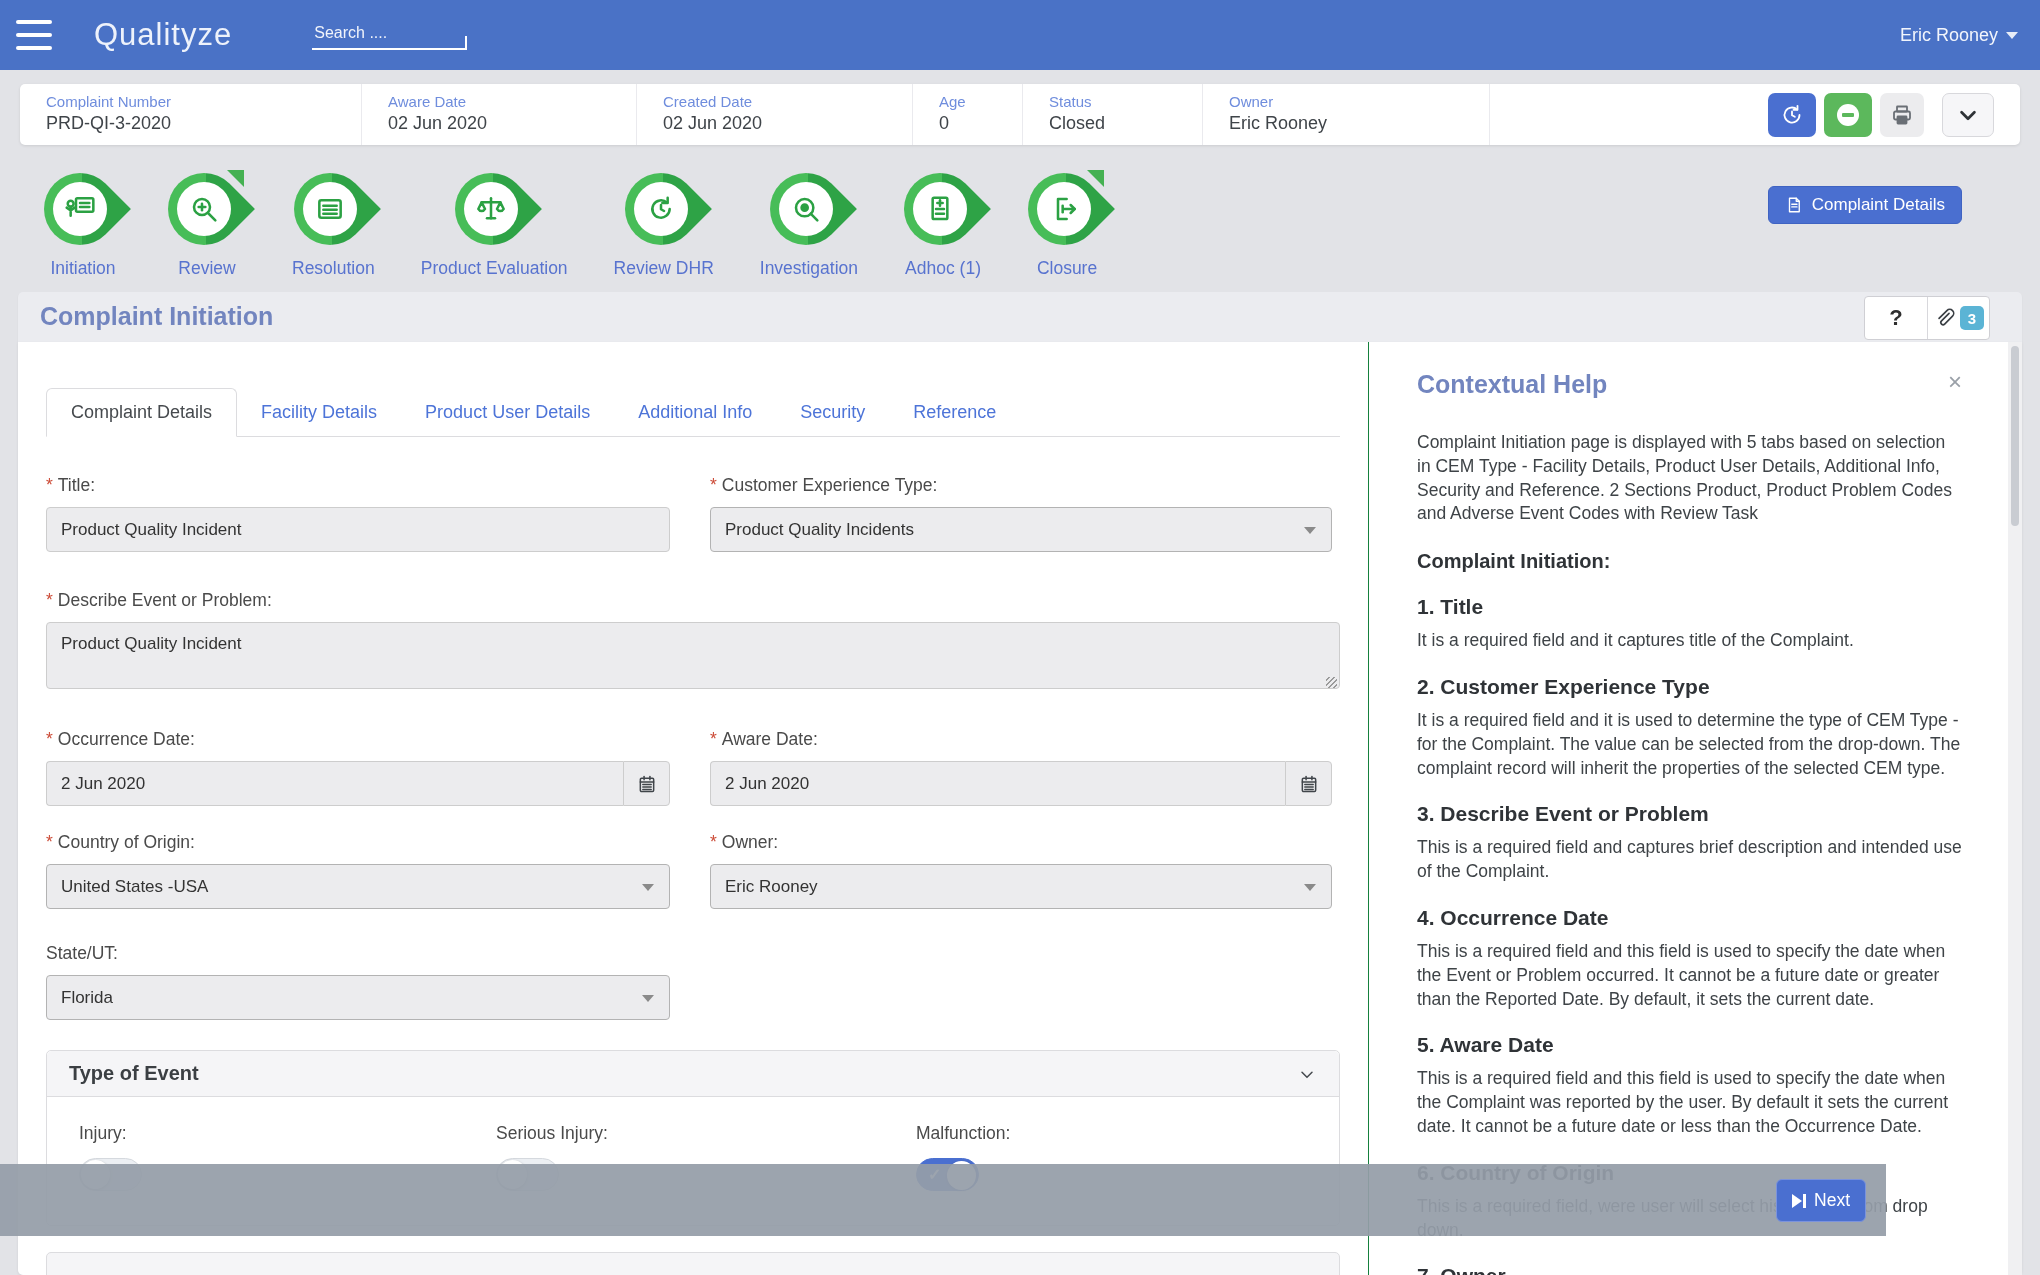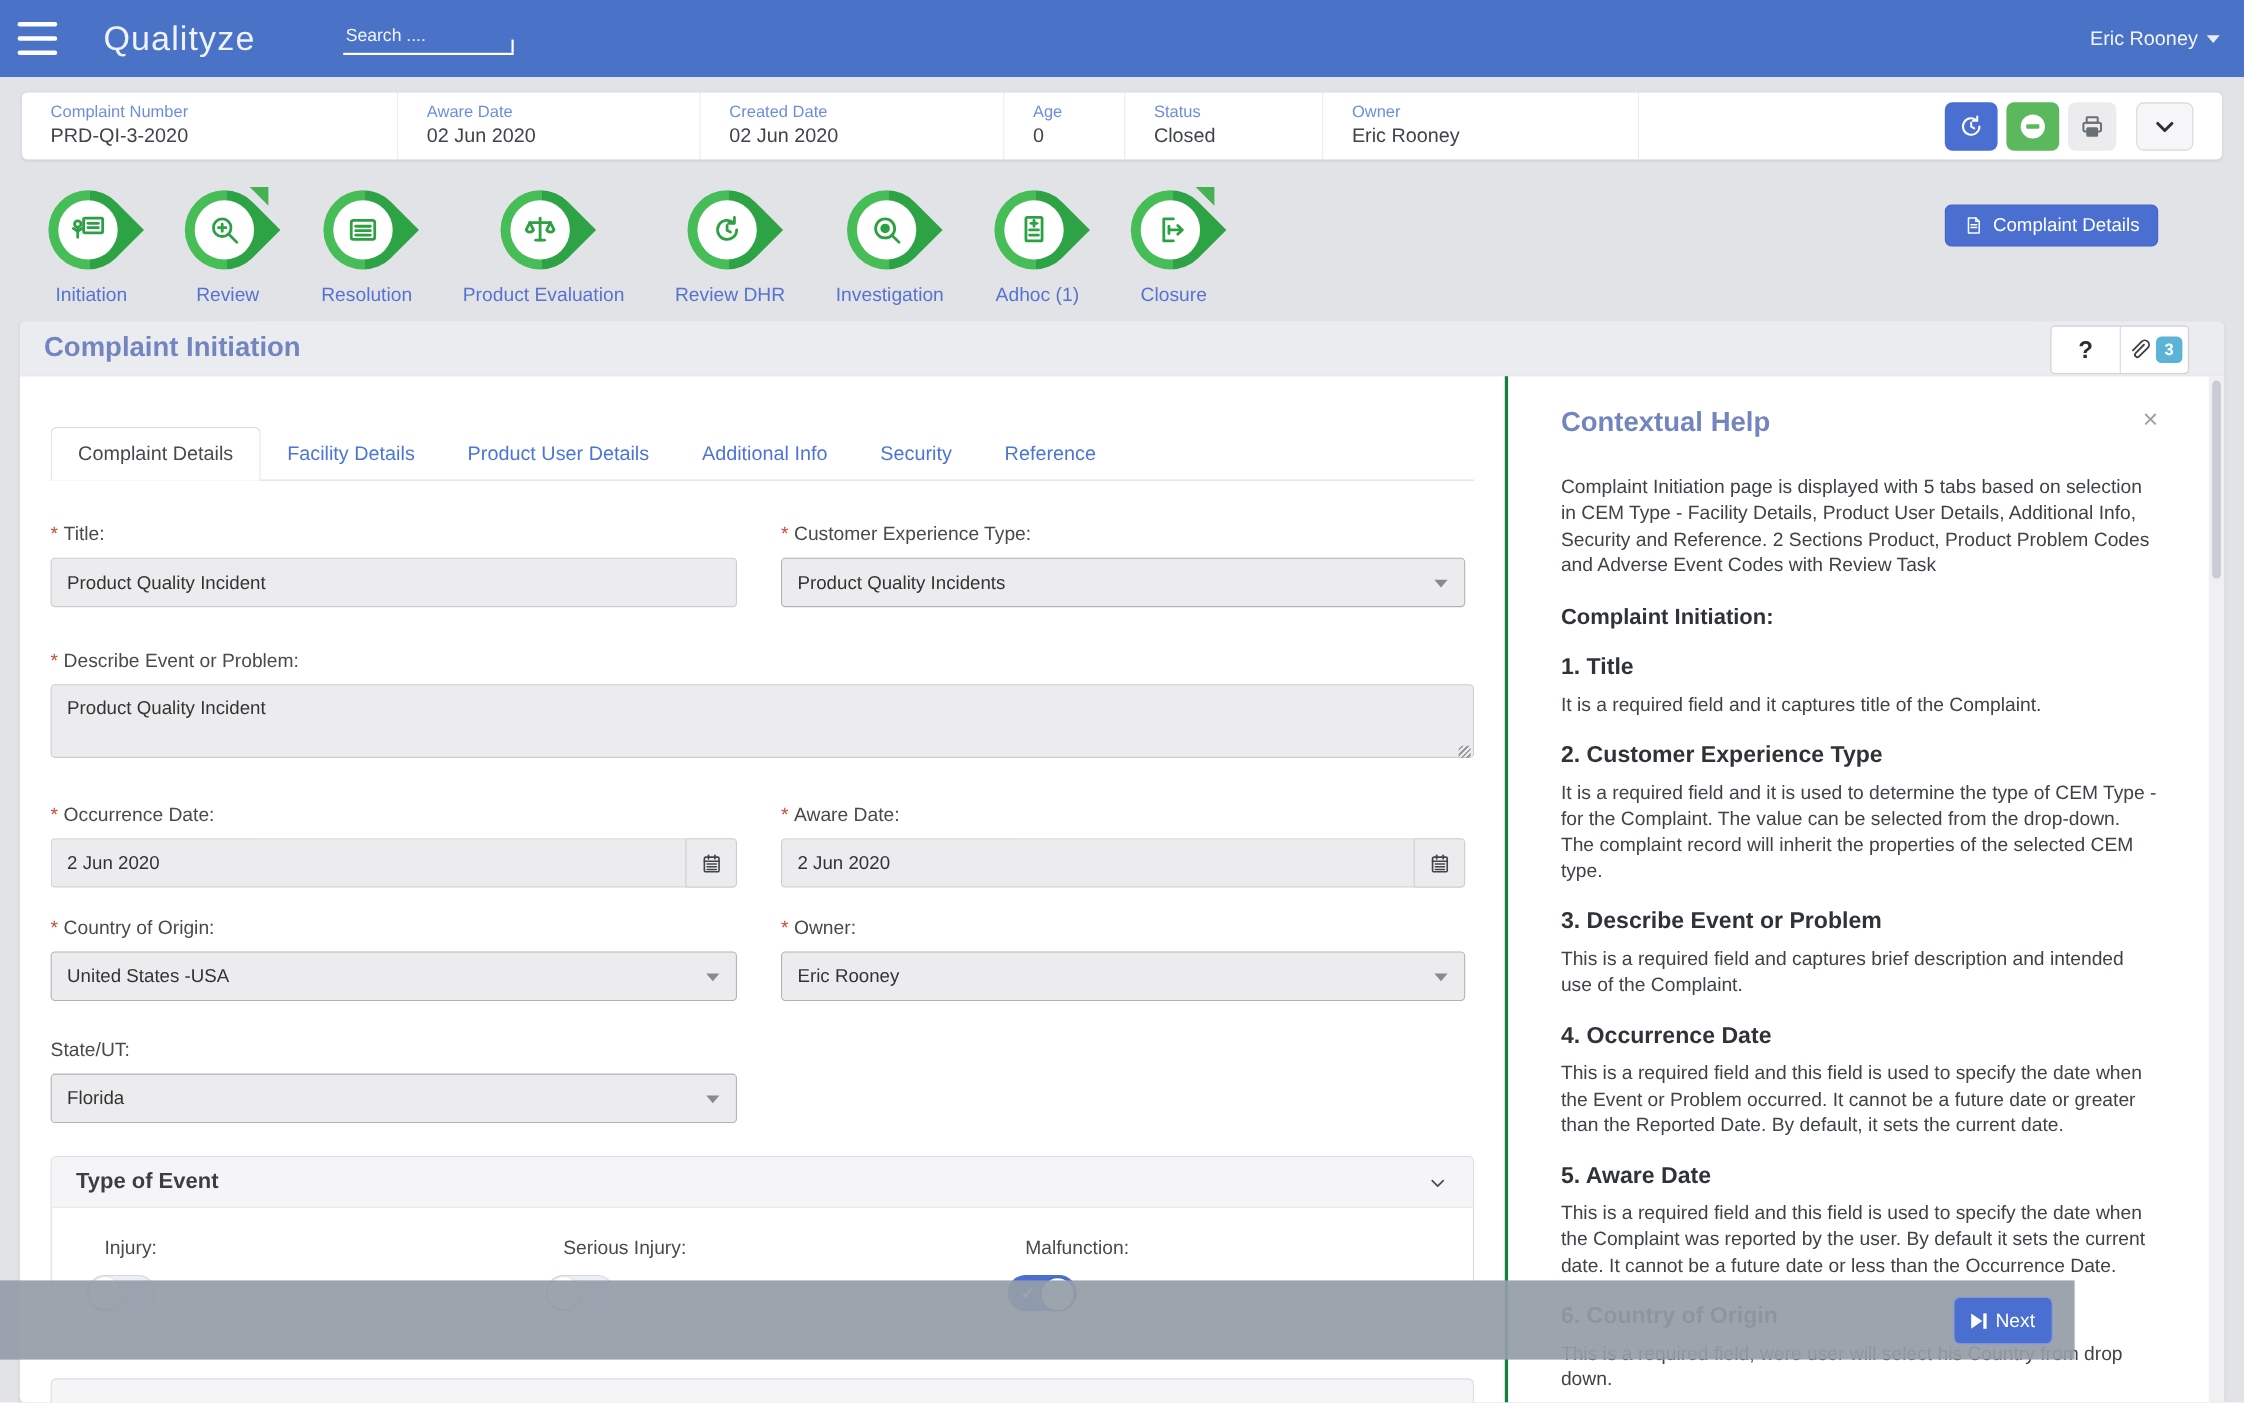--- a/index.html
+++ b/index.html
@@ -113,37 +113,37 @@
     border-left:6px solid transparent; border-right:6px solid transparent; border-top:7px solid #8a8a8a; }
 
   
   .toe { margin-top:30px; border:1px solid #dcdcdf; border-radius:5px; background:#fff; }
   .toe-head { height:46px; background:#f5f5f7; border-bottom:1px solid #dcdcdf; border-radius:5px 5px 0 0;
     display:flex; align-items:center; padding:0 22px; cursor:pointer; }
   .toe-title { font-size:20px; font-weight:bold; color:#3b3f43; }
   .toe-head svg { margin-left:auto; }
   .toe-body { display:flex; padding:26px 0 34px 32px; }
   .tg-col.w1 { width:417px; } .tg-col.w2 { width:420px; }
-  .tg-label { font-size:17.5px; color:#4a4a4a; margin-bottom:14px;margin-left:16px; }
+  .tg-label { font-size:17.5px; color:#4a4a4a; margin-bottom:14px; }
   .toggle { position:relative; width:63px; height:33px; border-radius:17px; background:#eceff3;
     border:1px solid #d5d9de; cursor:pointer; }
   .toggle .tg-knob { position:absolute; top:1px; left:1px; width:29px; height:29px; background:#fff;
     border-radius:50%; box-shadow:0 1px 3px rgba(0,0,0,0.25); }
   .toggle .tg-check { display:none; }
   .toggle.on { background:#4a6fd0; border-color:#4a6fd0; }
   .toggle.on .tg-knob { left:auto; right:2px; top:2px; }
   .toggle.on .tg-check { display:block; position:absolute; left:11px; top:6px; color:#fff;
     font-size:16px; font-weight:bold; }
 
   .section-stub { margin-top:26px; height:40px; background:#f5f5f7; border:1px solid #dcdcdf;
     border-radius:5px 5px 0 0; }
 
   
   .help { position:absolute; left:1350px; top:0; right:0; height:100%;
-    border-left:3px solid #15803d; padding:28px 60px 0 48px; }
+    border-left:1px solid #15803d; padding:28px 60px 0 48px; }
   .help-head { display:flex; align-items:flex-start; }
   .help-title { font-size:25px; color:#7285bf; }
   .help-close { margin-left:auto; font-size:24px; color:#9aa0a8; cursor:pointer; line-height:1; }
   .help-intro { margin-top:32px; font-size:17.5px; color:#3e4347; line-height:1.36; }
   .help-group { margin-top:24px; font-size:20px; font-weight:bold; color:#2f3337; }
   .help h4 { margin-top:22px; font-size:21px; font-weight:bold; color:#2f3337; }
   .help p.body { margin-top:10px; font-size:17.5px; color:#3e4347; line-height:1.36; }
   .help-scroll { position:absolute; right:0; top:0; bottom:0; width:14px; background:#f0f0f2; }
   .help-thumb { position:absolute; right:3px; top:4px; width:8px; height:180px; background:#c9ccd2;
     border-radius:4px; }

